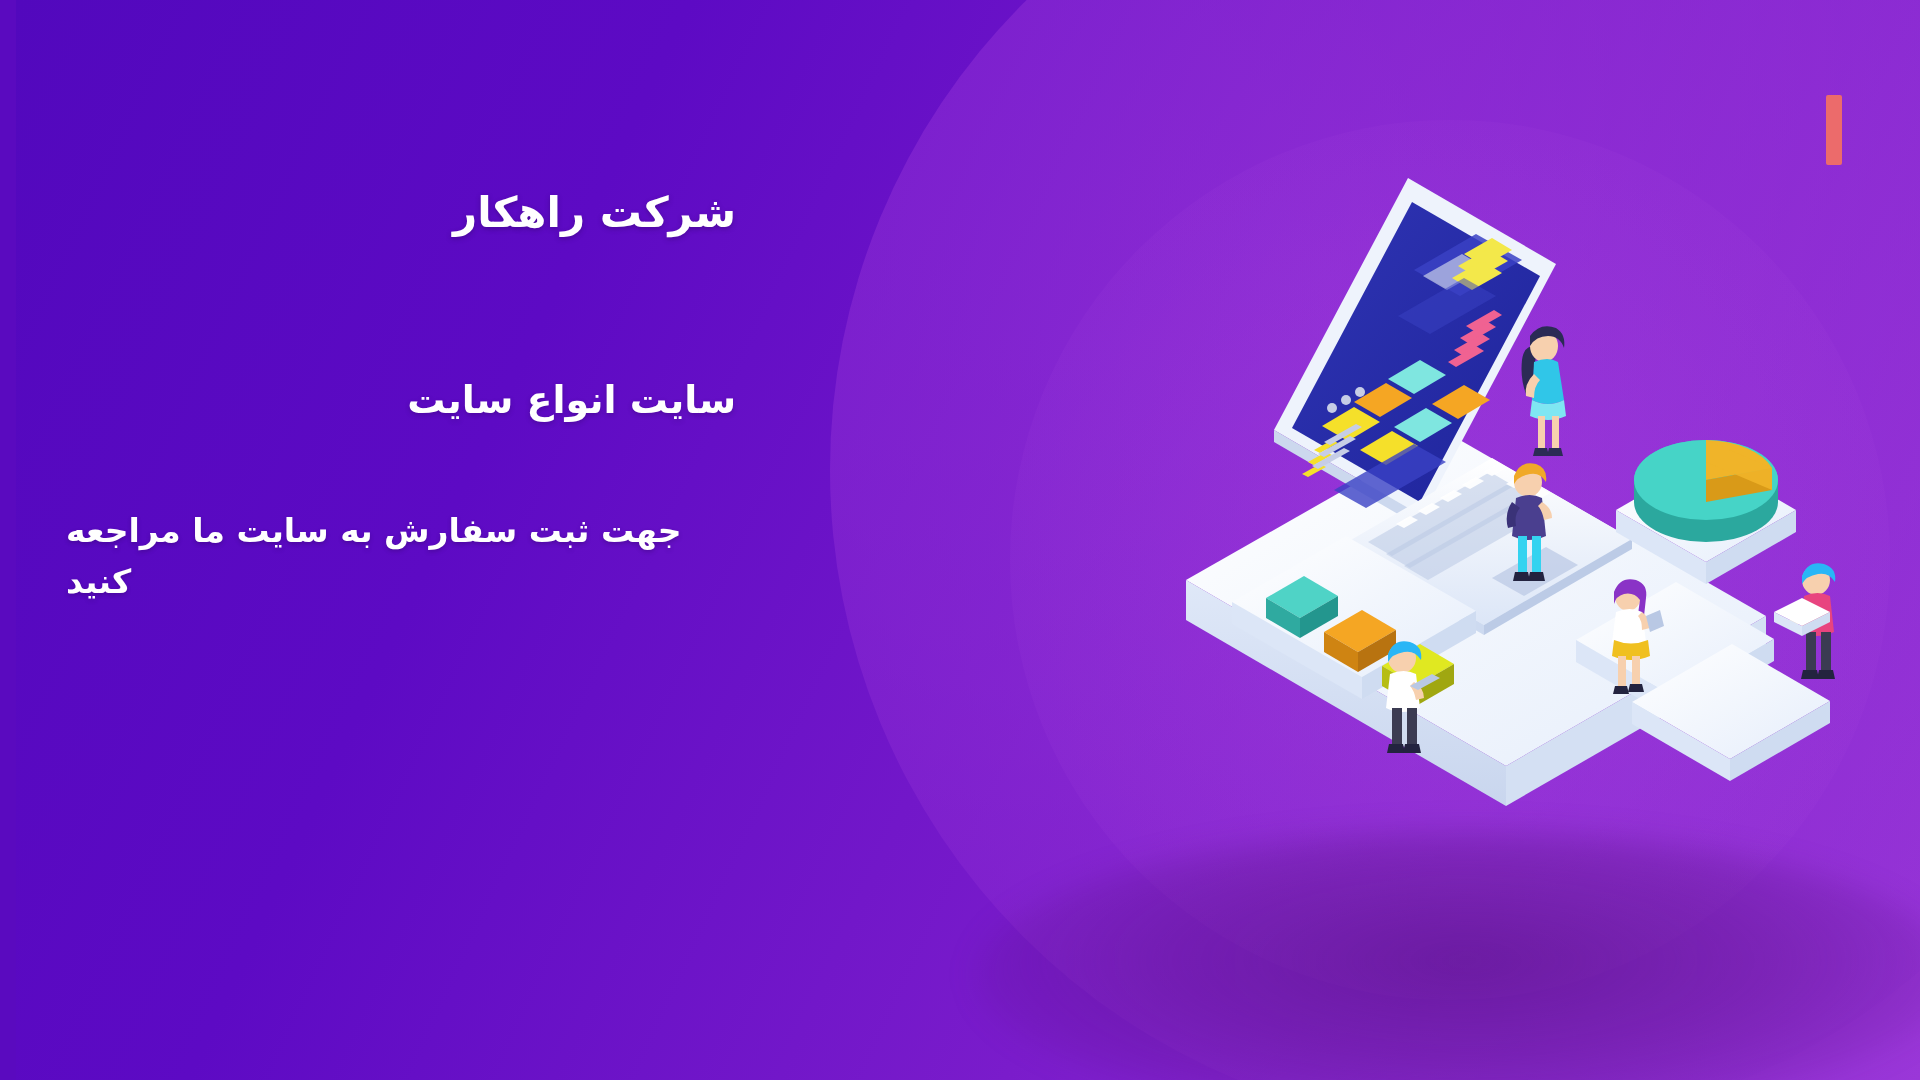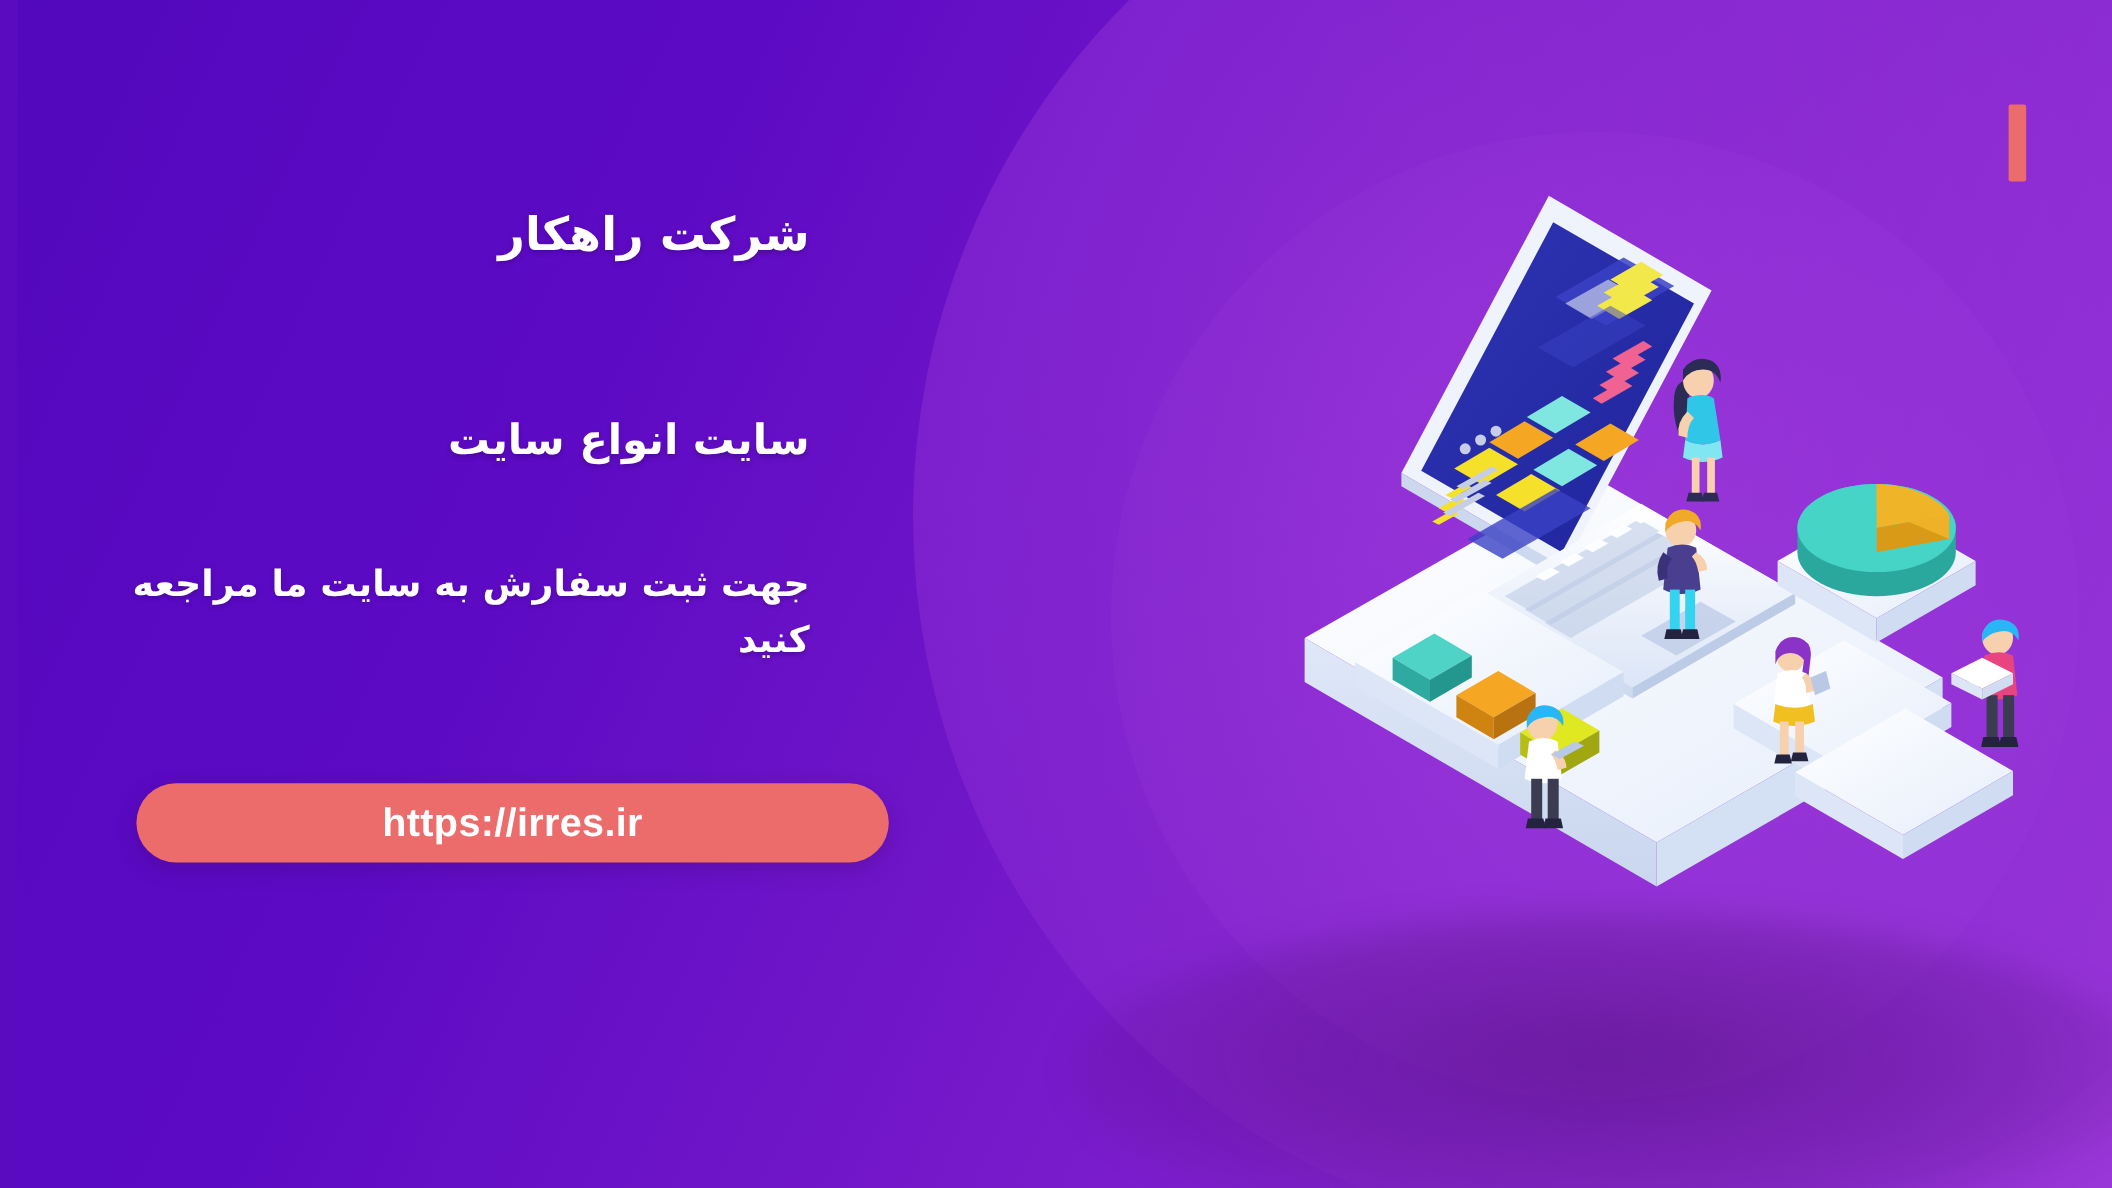--- a/index.html
+++ b/index.html
@@ -97,21 +97,21 @@
     letter-spacing: 1px;
     line-height: 1.35;
     text-shadow: 0 2px 5px rgba(40,0,80,0.30);
   }
 
   .cta-text {
     position: absolute;
     right: 110px;
     top: 505px;
     width: 670px;
-    text-align: right;
+    text-align: left;
     color: #ffffff;
     font-size: 33px;
     font-weight: 700;
     line-height: 1.55;
     text-shadow: 0 2px 4px rgba(40,0,80,0.30);
   }
 
   .url-button {
     position: absolute;
     left: 108px;
@@ -153,21 +153,20 @@
   <div class="accent-bar"></div>
 
   <div class="content">
 
     <div class="headline">شرکت راهکار</div>
 
     <div class="subhead">سایت انواع سایت</div>
 
     <div class="cta-text">جهت ثبت سفارش به سایت ما مراجعه کنید</div>
 
-    <button class="url-button">https://irres.ir</button>
   </div>
 
   <div class="illustration">
     <svg viewBox="0 0 780 700" xmlns="http://www.w3.org/2000/svg">
       <defs>
         <linearGradient id="platTop" x1="0" y1="0" x2="1" y2="1">
           <stop offset="0%" stop-color="#ffffff"></stop>
           <stop offset="100%" stop-color="#e6eefb"></stop>
         </linearGradient>
         <linearGradient id="platSide" x1="0" y1="0" x2="0" y2="1">

